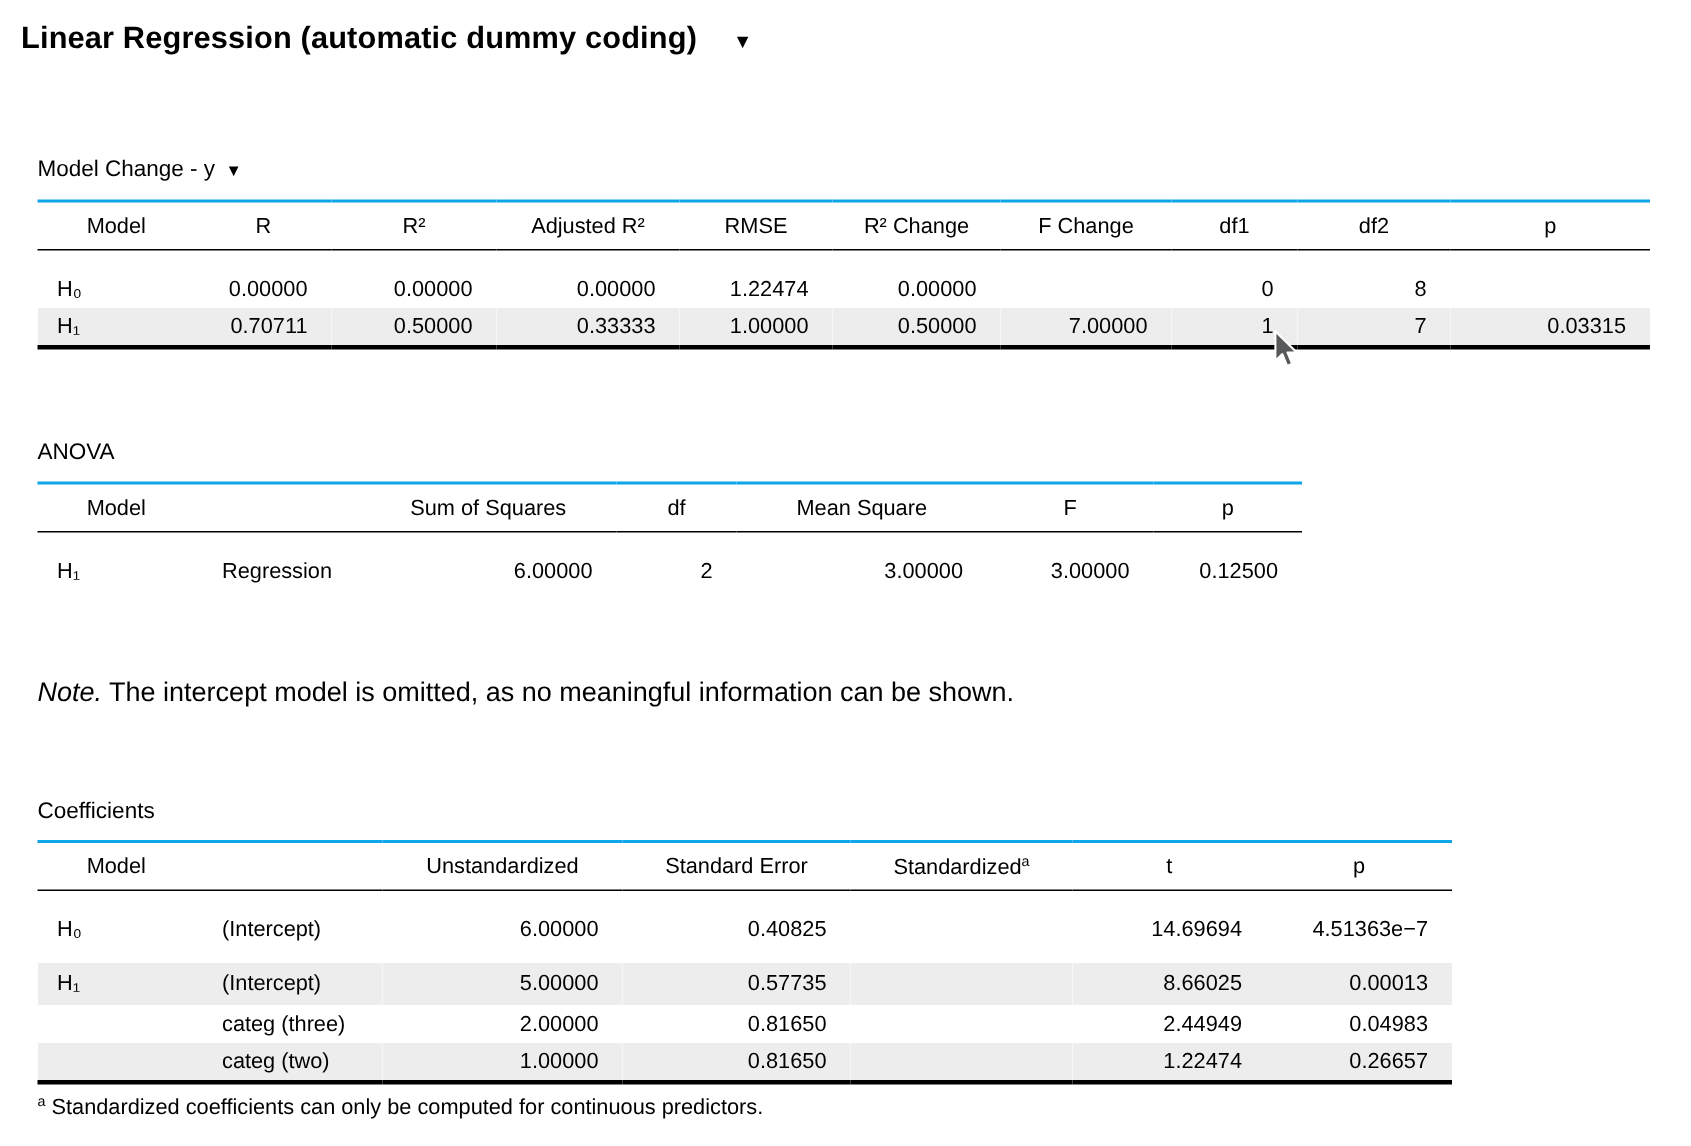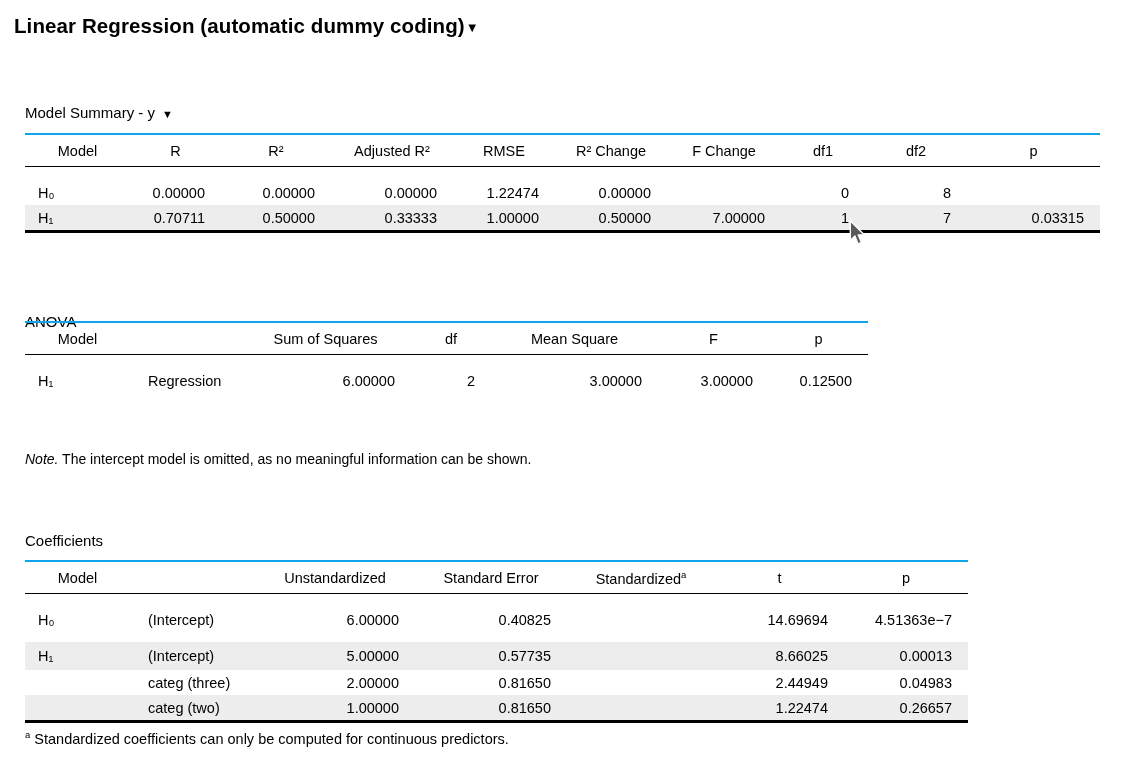--- a/index.html
+++ b/index.html
@@ -4,21 +4,21 @@
 <style>
   html,body{margin:0;padding:0;}
   body{
     width:1127px;height:764px;position:relative;background:#ffffff;
     font-family:"Liberation Sans","DejaVu Sans",sans-serif;color:#000;
     overflow:hidden;
   }
   .abs{position:absolute;}
   .page-title{
     left:14px;top:14px;font-size:20.5px;font-weight:700;letter-spacing:0.1px;
-    display:flex;align-items:center;gap:1px;cursor:default;
+    display:flex;align-items:center;gap:24px;cursor:default;
   }
   .page-title .caret{font-size:13px;position:relative;top:1px;}
   .section-label{
     font-size:15px;display:flex;align-items:center;gap:7px;cursor:default;
   }
   .section-label .caret{font-size:11px;position:relative;top:1px;}
   table.tbl{border-collapse:collapse;table-layout:fixed;}
   .tbl th{
     font-weight:400;font-size:14.5px;text-align:center;height:31px;
     border-top:2px solid #0ea5e9;border-bottom:1px solid #000;padding:0;
@@ -29,36 +29,36 @@
     overflow:hidden;white-space:nowrap;
   }
   .tbl .mcol{text-align:left;padding-left:13px;}
   .tbl .term{text-align:left;padding-left:18px;margin-top:35px;}
   .tbl .num{text-align:right;padding-right:16px;}
   .tbl tr.shade td{background:#ededed;}
   .tbl tr.spacer td{height:13px;background:#fff;border:none;}
   .tbl tr.spacer-sm td{height:10px;background:#fff;border:none;}
   .tbl tr.tall td{height:28px;}
   .tbl tr.last td{border-bottom:3px solid #000;}
-  .note{font-size:14px;}
+  .note{font-size:18px;}
   .note .it{font-style:italic;}
   .footnote{font-size:14.5px;}
   sup.small{font-size:9.5px;}
   .cursor-wrap{pointer-events:none;}
 </style>
 </head>
 <body>
 
 <div class="abs page-title">
   <span>Linear Regression (automatic dummy coding)</span>
   <span class="caret">▼</span>
 </div>
 
 <div class="abs section-label" style="left:25px;top:104px;">
-  <span>Model Summary - y</span>
+  <span>Model Change - y</span>
   <span class="caret">▼</span>
 </div>
 
 <table class="tbl abs" style="left:25px;top:133px;width:1075px;">
   <colgroup>
     <col style="width:105px">
       <col style="width:91px">
       <col style="width:110px">
       <col style="width:122px">
     <col style="width:102px">
@@ -106,21 +106,21 @@
       <td class="num">1.00000</td>
       <td class="num">0.50000</td>
       <td class="num">7.00000</td>
       <td class="num">1</td>
       <td class="num">7</td>
       <td class="num">0.03315</td>
     </tr>
   </tbody>
 </table>
 
-<div class="abs section-label" style="left:25px;top:293px;margin-top:20px;">
+<div class="abs section-label" style="left:25px;top:293px;">
   <span>ANOVA</span>
 </div>
 
 <table class="tbl abs" style="left:25px;top:321px;width:843px;">
   <colgroup>
     <col style="width:105px">
       <col style="width:110px">
       <col style="width:171px">
       <col style="width:80px">
     <col style="width:167px">

